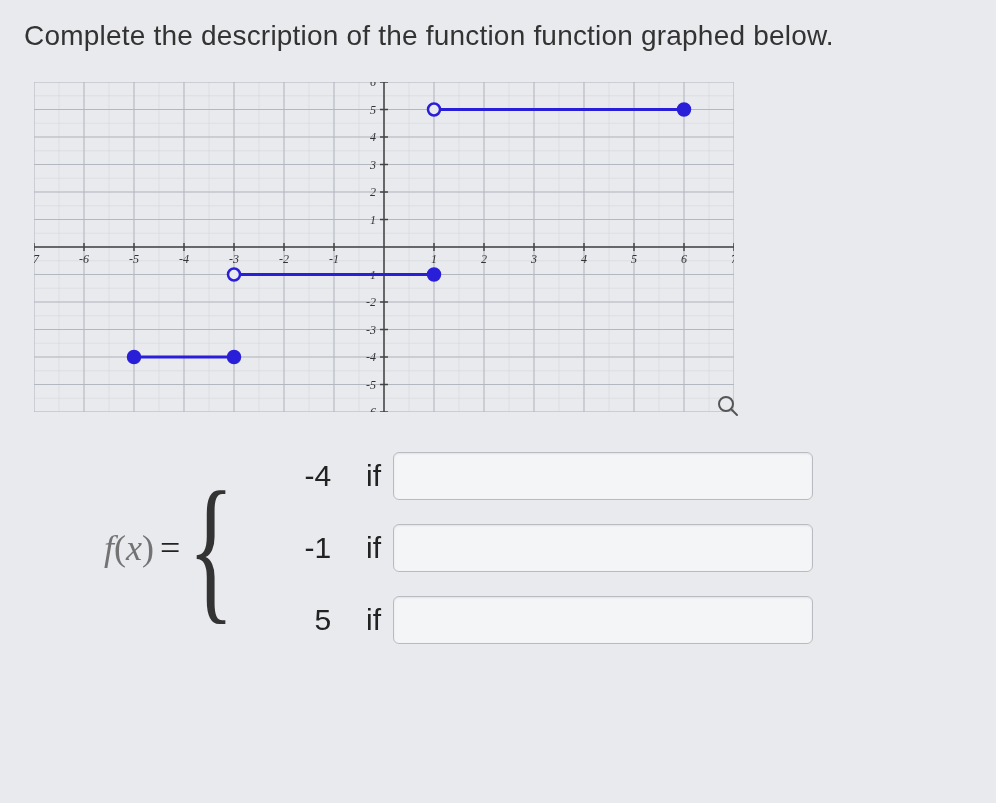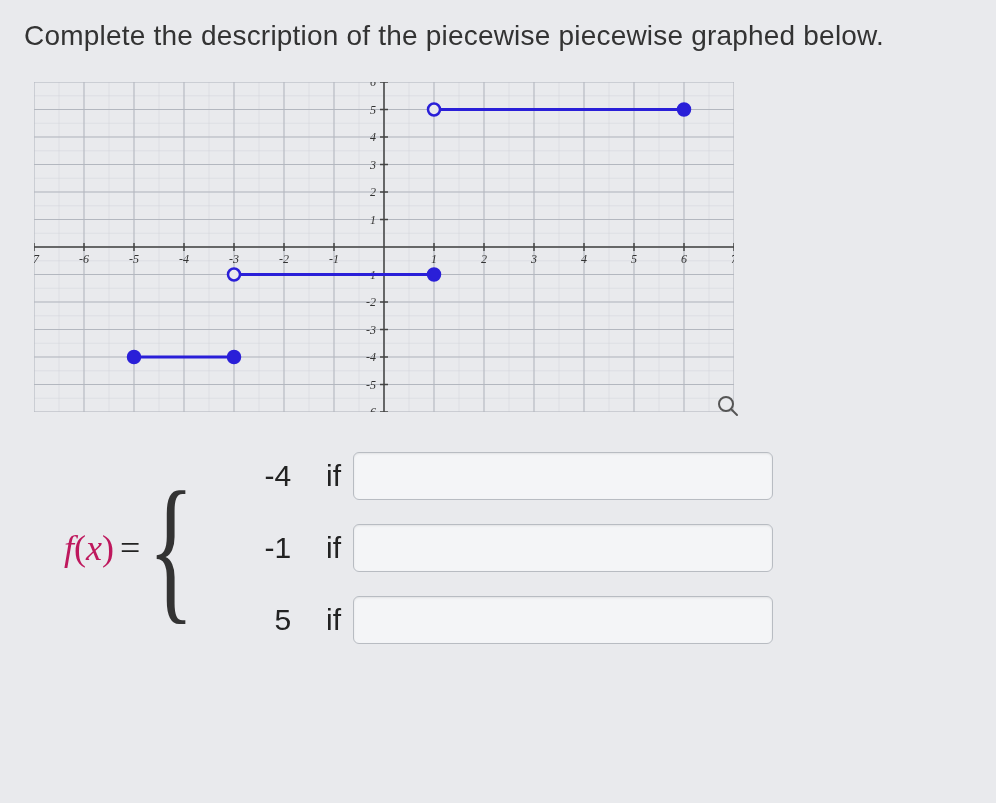--- a/index.html
+++ b/index.html
@@ -36,22 +36,23 @@
   .eqn {
     display: flex;
     align-items: center;
     margin-left: 40px;
     margin-top: 40px;
   }
   .fx {
     font-family: "Times New Roman", serif;
     font-size: 36px;
     font-style: italic;
-    color: #be185d;
+    color: #737373;
     margin-right: 4px;
+    margin-left: 40px;
   }
   .fx .paren { font-style: normal; }
   .eq {
     font-family: "Times New Roman", serif;
     font-size: 36px;
     color:#222;
     margin: 0 8px 0 2px;
   }
   .brace {
     font-family: "Times New Roman", serif;
@@ -95,21 +96,21 @@
     background: #f4f5f7;
     font-size: 22px;
     padding: 0 12px;
     margin-left: 12px;
     box-shadow: inset 0 1px 2px rgba(0,0,0,0.08);
   }
 </style>
 </head>
 <body>
 
-<div class="prompt">Complete the description of the piecewise piecewise graphed below.</div>
+<div class="prompt">Complete the description of the function function graphed below.</div>
 
 <div class="graph-wrap">
   <svg id="chart-svg" width="700" height="330" viewBox="0 0 700 330">
       <line x1="0" y1="0" x2="0" y2="330" stroke="#d0d3d8" stroke-width="0.5"></line>
       <line x1="25" y1="0" x2="25" y2="330" stroke="#d0d3d8" stroke-width="0.5"></line>
       <line x1="50" y1="0" x2="50" y2="330" stroke="#d0d3d8" stroke-width="0.5"></line>
       <line x1="75" y1="0" x2="75" y2="330" stroke="#d0d3d8" stroke-width="0.5"></line>
       <line x1="100" y1="0" x2="100" y2="330" stroke="#d0d3d8" stroke-width="0.5"></line>
       <line x1="125" y1="0" x2="125" y2="330" stroke="#d0d3d8" stroke-width="0.5"></line>
       <line x1="150" y1="0" x2="150" y2="330" stroke="#d0d3d8" stroke-width="0.5"></line>

